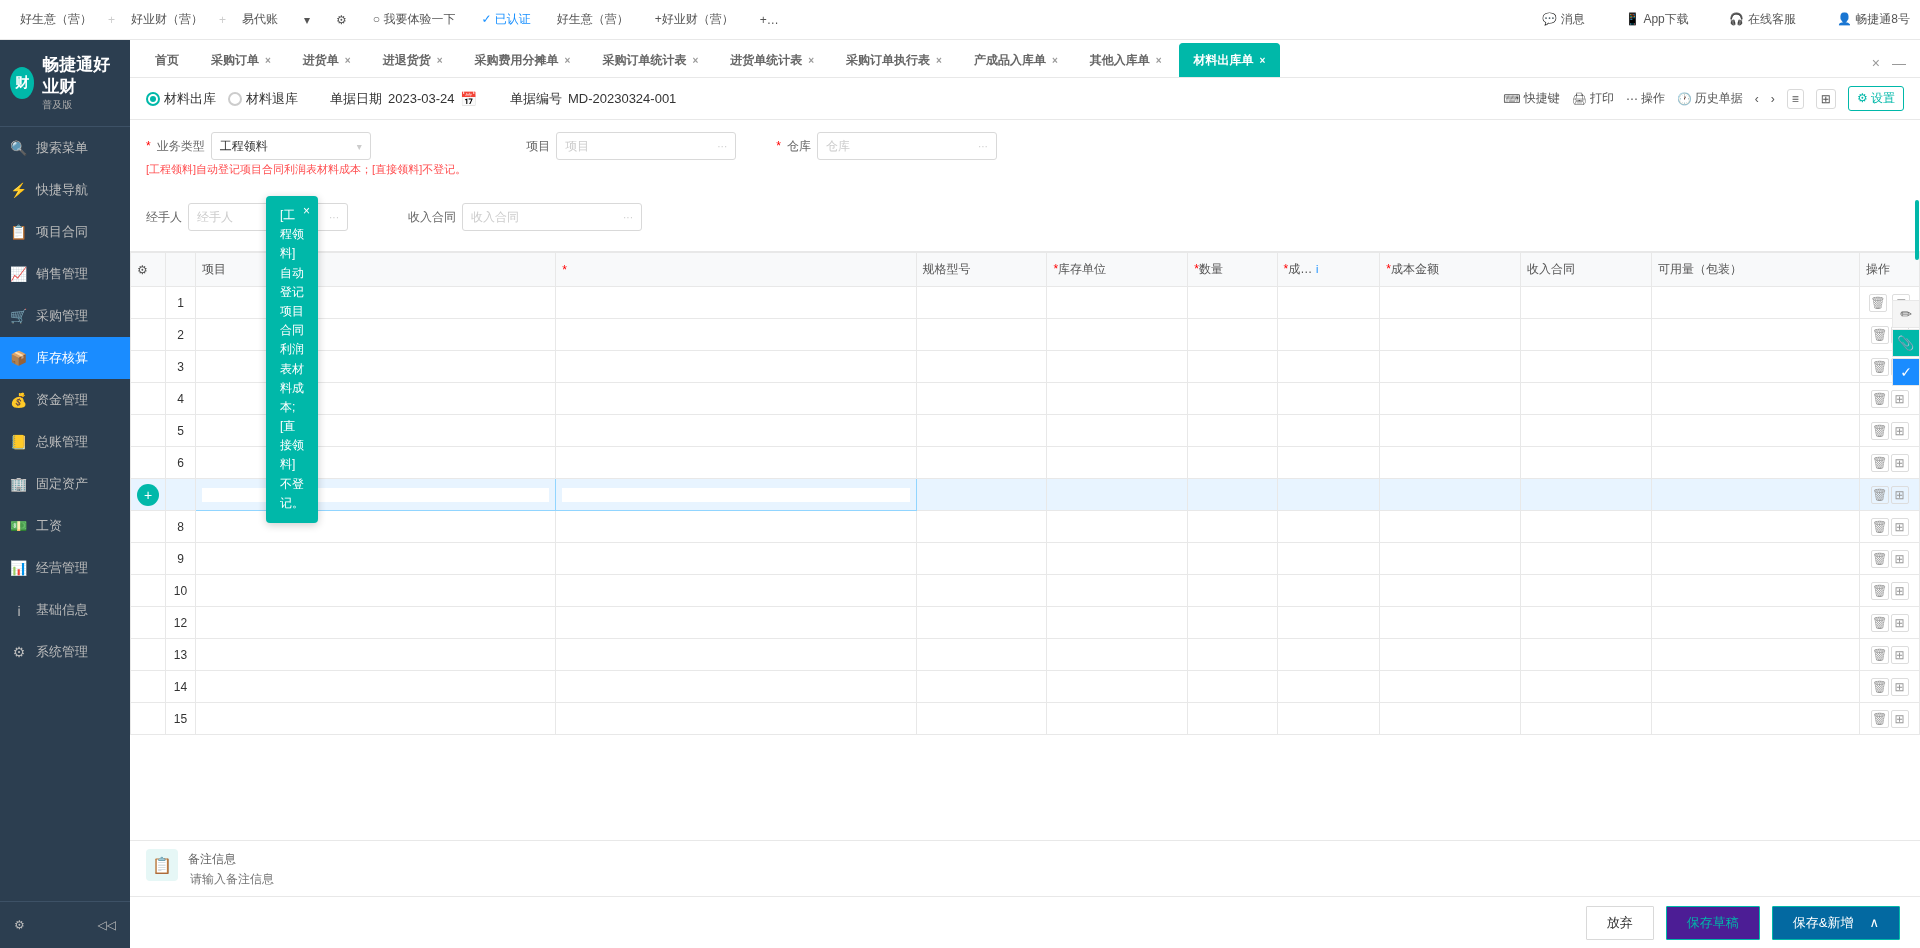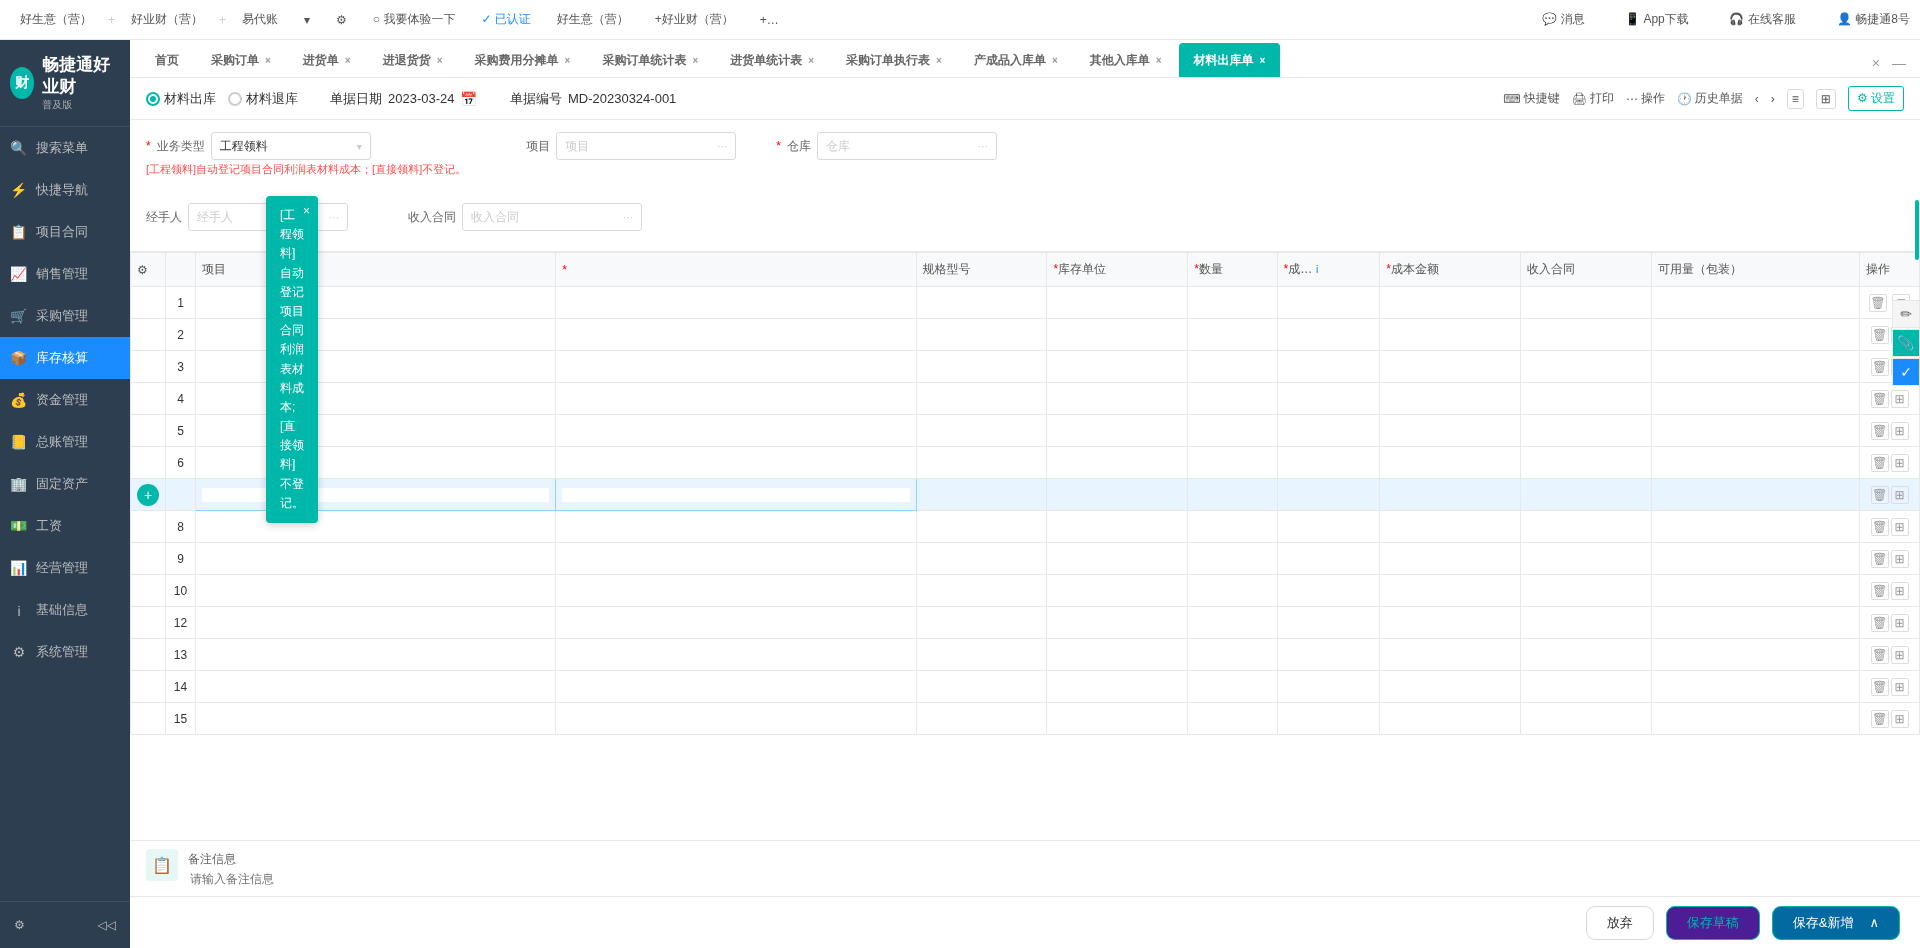--- a/index.html
+++ b/index.html
@@ -82,21 +82,21 @@
     .subtotal-label { text-align: right; padding-right: 10px; }
 
     
     .notes-area { border-top: 1px solid #e8e8e8; padding: 8px 16px; display: flex; align-items: flex-start; gap: 10px; background: #fff; flex-shrink: 0; }
     .notes-icon { width: 32px; height: 32px; background: #e6f7f6; border-radius: 4px; display: flex; align-items: center; justify-content: center; color: #00b8a9; font-size: 16px; flex-shrink: 0; }
     .notes-label { font-size: 12px; color: #666; margin-top: 2px; }
     .notes-input { border: none; outline: none; font-size: 12px; color: #999; flex: 1; padding: 2px; margin-top: 2px; }
 
     
     .footer { height: 52px; background: #fff; border-top: 1px solid #e8e8e8; display: flex; align-items: center; justify-content: flex-end; padding: 0 20px; gap: 12px; flex-shrink: 0; }
-    .btn { padding: 7px 20px; border-radius: 9px; font-size: 13px; cursor: pointer; border: 1px solid transparent; }
+    .btn { padding: 7px 20px; border-radius: 1px; font-size: 13px; cursor: pointer; border: 1px solid transparent; }
     .btn-default { border-color: #d9d9d9; background: #fff; color: #333; }
     .btn-outline { border-color: #00b8a9; background: #4c1d95; color: #00b8a9; }
     .btn-primary { background: #0369a1; color: #fff; border-color: #00b8a9; display: flex; align-items: center; gap: 16px; }
     .right-side-btn { width: 28px; height: 28px; background: #fff; border: 1px solid #e8e8e8; display: flex; align-items: center; justify-content: center; cursor: pointer; font-size: 14px; color: #666; }
     .right-side-btn.green { background: #00b8a9; color: #fff; }
     .right-side-btn.blue { background: #1a8cff; color: #fff; }
 
     .input-select { display: flex; align-items: center; border: 1px solid #d9d9d9; border-radius: 3px; height: 28px; padding: 2px 8px; min-width: 130px; cursor: pointer; background: #fff; }
     .input-select-arrow { margin-left: auto; color: #ccc; font-size: 10px; }
   </style>

